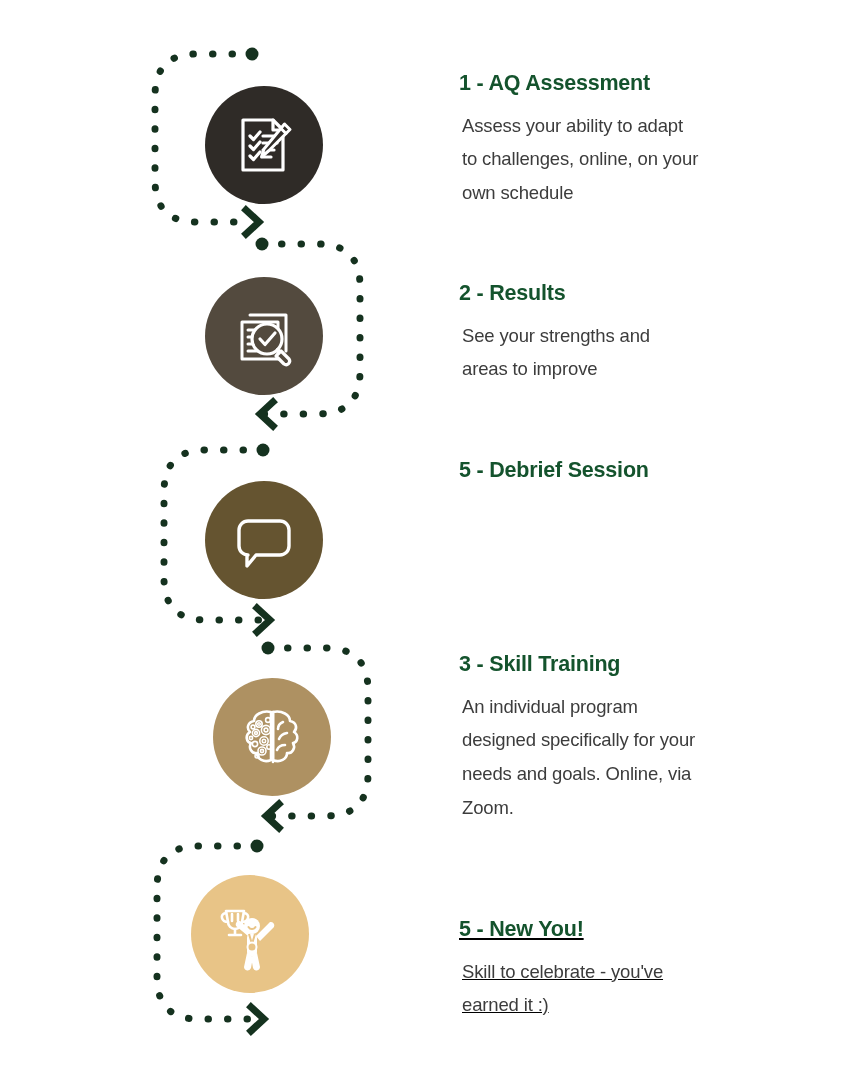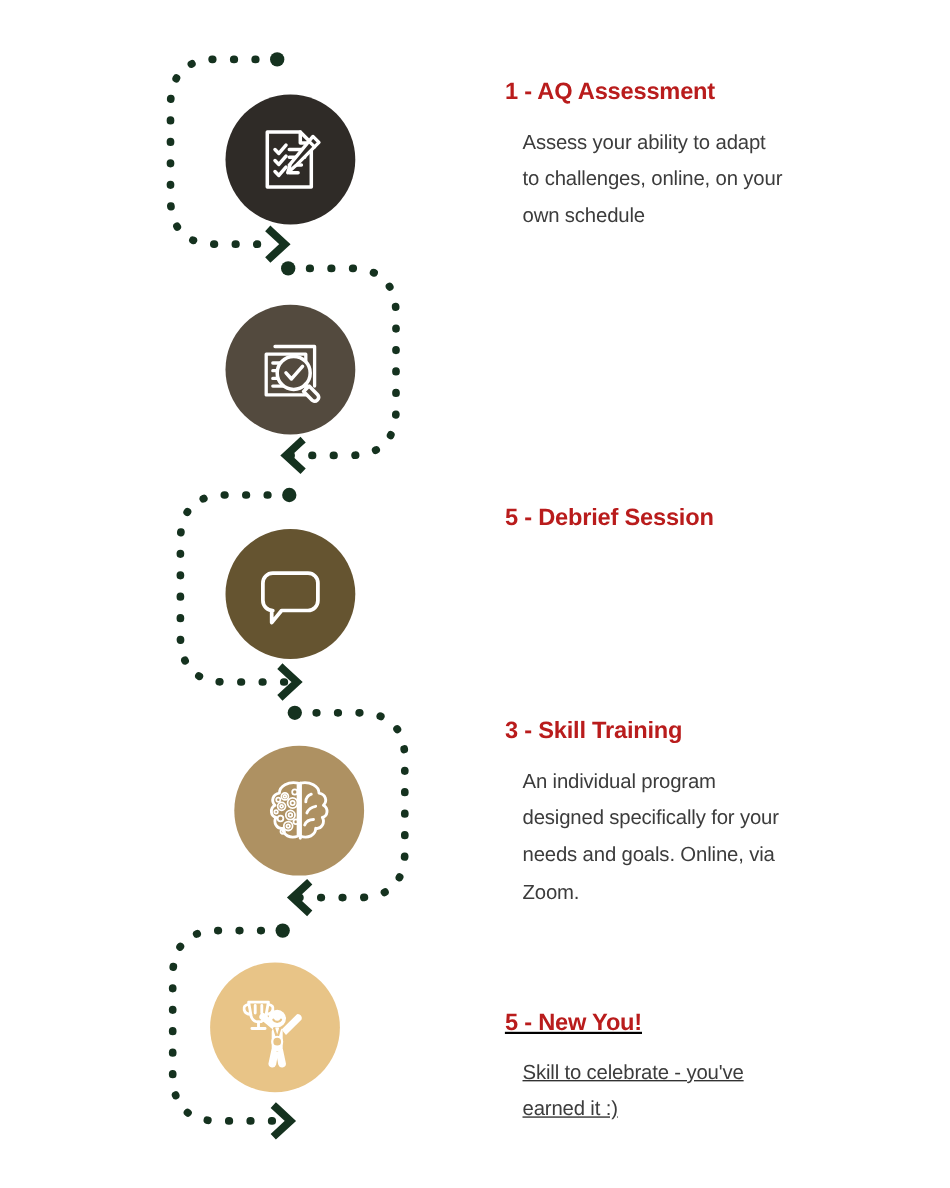--- a/index.html
+++ b/index.html
@@ -44,32 +44,32 @@
 
   
   .step-text {
     position: absolute;
     left: 459px;
     width: 320px;
   }
   .step-title {
     font-size: 21.5px;
     font-weight: bold;
-    color: #b91c1c;
+    color: #14532d;
     letter-spacing: -0.2px;
     margin: 0 0 13px 0;
     line-height: 1.15;
     white-space: nowrap;
   }
   .step-desc {
     font-size: 18.5px;
     font-weight: 400;
     color: #3c3c3c;
     line-height: 1.82;
-    margin: 16px;
+    margin: 3px;
     letter-spacing: -0.15px;
     white-space: pre-line;
   }
 </style>
 </head>
 <body>
 
 <div id="stage">
 
   <svg id="paths" viewBox="0 0 864 1080" width="864" height="1080" aria-hidden="true">
@@ -137,20 +137,25 @@
           <path d="M19,29 L32,29 M19,36 L30,36 M19,43 L30,43 M19,50 L43,50"></path>
         </g>
         <g fill="#534a3e" stroke="#ffffff" stroke-width="3.2" stroke-linejoin="round" stroke-linecap="round">
           <circle cx="38" cy="38" r="15"></circle>
           <path d="M31,38 l5,5.5 L46,32"></path>
           <path d="M48.5,48.5 L58,58"></path>
           <path d="M52,50 L60,58 a3.6,3.6 0 0 1 -5,5 L47,55 Z"></path>
         </g>
       </svg>
     </span>
+  </div>
+  <div class="step-text" style="top:281px;">
+    <div class="step-title">2 - Results</div>
+    <div class="step-desc">See your strengths and
+areas to improve</div>
   </div>
 
   <div class="step-icon" style="left:205px; top:481px; width:118px; height:118px; background:#655430;">
     <span>
       <svg width="70" height="70" viewBox="0 0 70 70">
         <g fill="none" stroke="#ffffff" stroke-width="3.4" stroke-linejoin="round" stroke-linecap="round">
           <path d="M14,28 a9,9 0 0 1 9,-9 L55,19 a9,9 0 0 1 9,9 L64,44 a9,9 0 0 1 -9,9 L31,53 L22,64 L22,53 L23,53 a9,9 0 0 1 -9,-9 Z" transform="translate(-4,-3)"></path>
         </g>
       </svg>
     </span>

